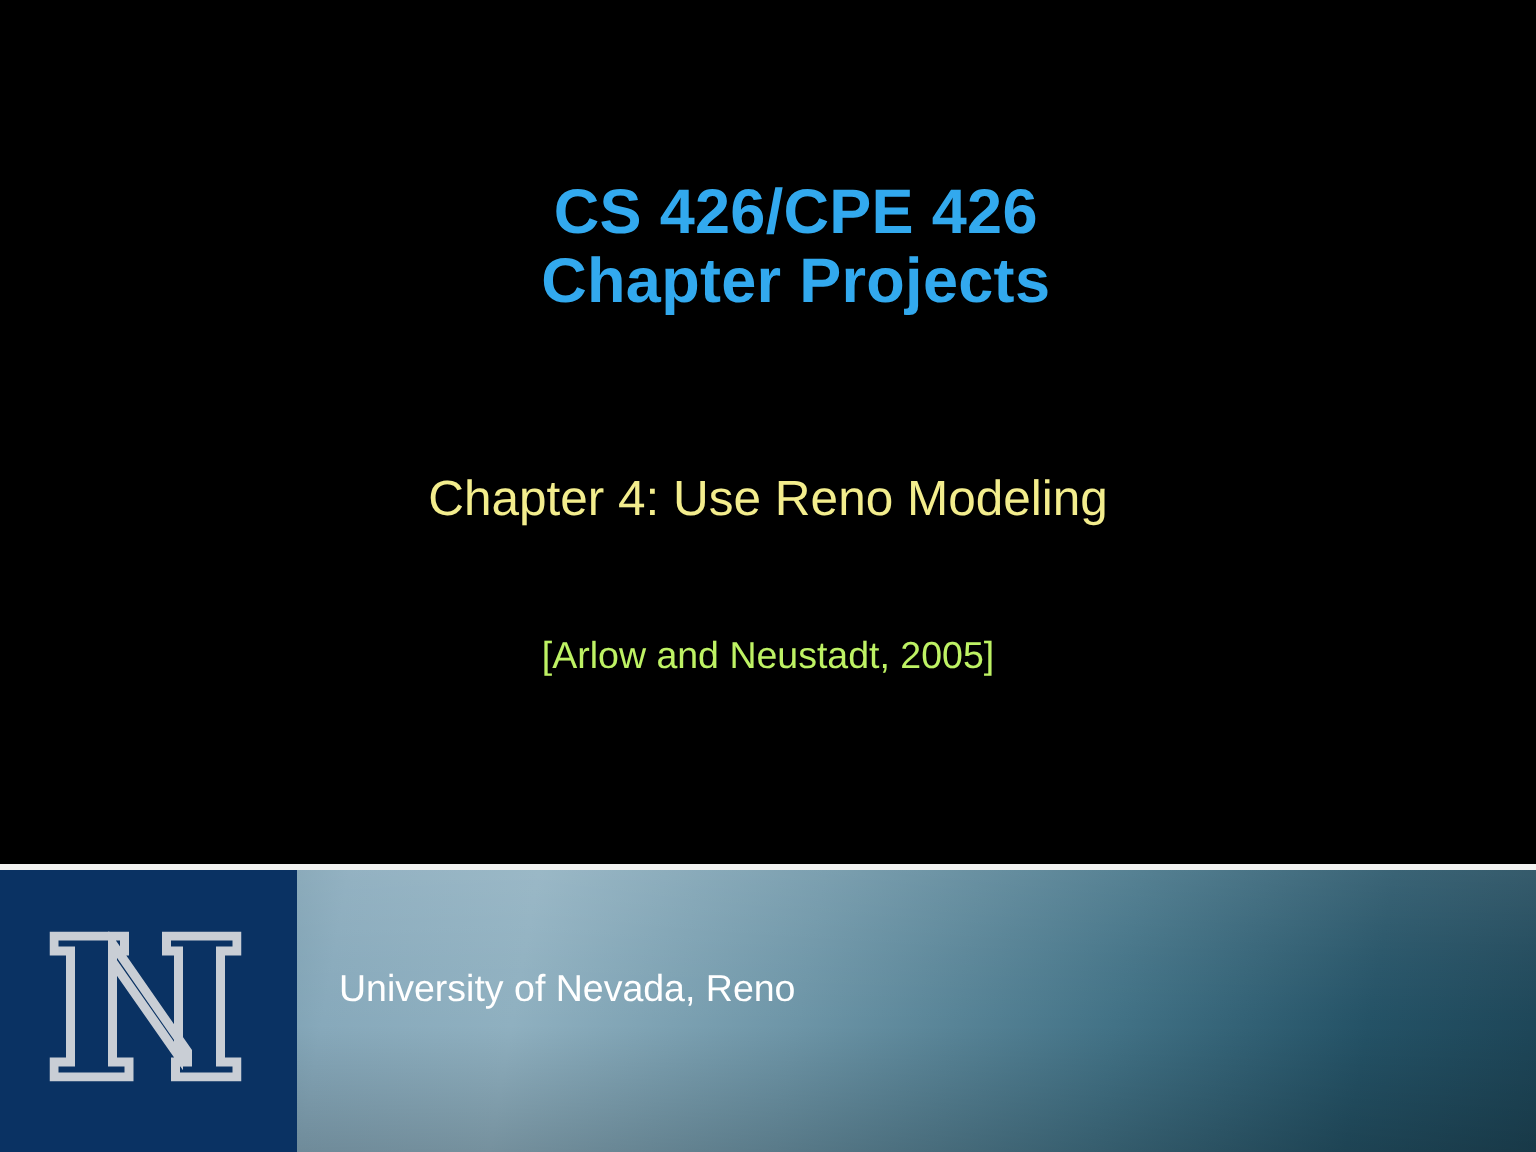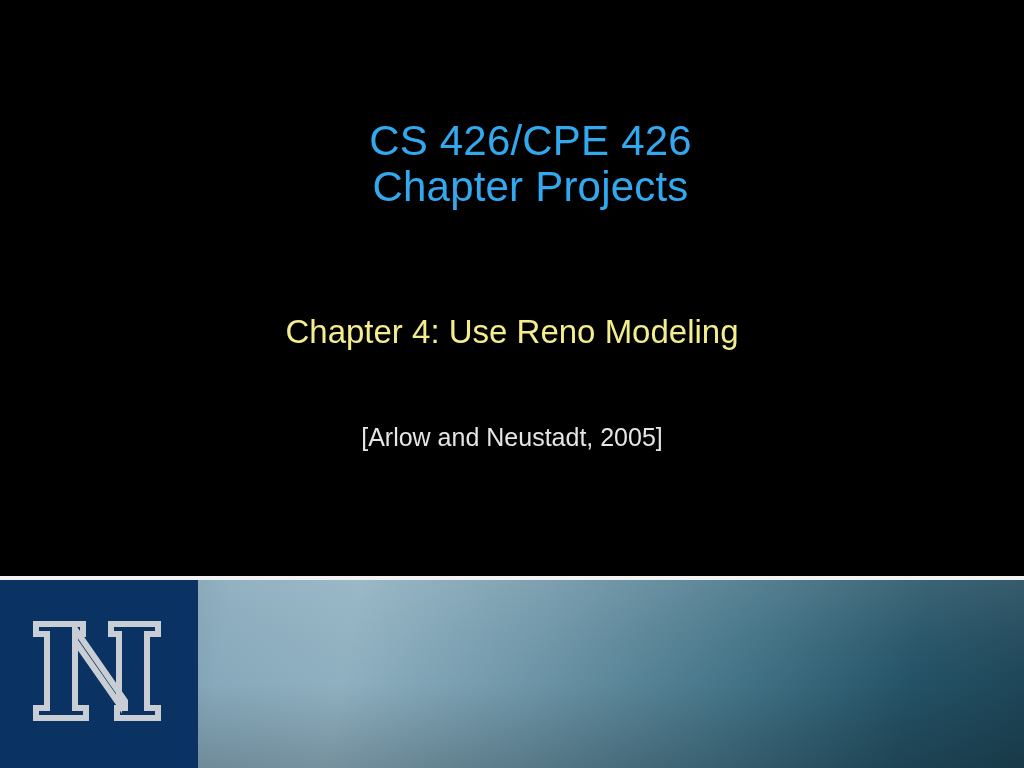--- a/index.html
+++ b/index.html
@@ -35,21 +35,21 @@
     top: 118px;
     width: 1024px;
     text-align: center;
   }
 
   .title-line {
     display: block;
     color: #32a9ee;
     font-size: 42px;
     line-height: 46px;
-    font-weight: 400;
+    font-weight: 700;
     letter-spacing: 0.2px;
     white-space: pre;
     margin-left: 37px;
   }
 
   #subtitle-block {
     position: absolute;
     left: 0;
     top: 313px;
     width: 1024px;
@@ -66,21 +66,21 @@
 
   #citation-block {
     position: absolute;
     left: 0;
     top: 422px;
     width: 1024px;
     text-align: center;
   }
 
   #citation-text {
-    color: #e5e5e5;
+    color: #bef264;
     font-size: 25px;
     line-height: 30px;
     font-weight: 400;
     white-space: pre;
   }
 
   
   #footer {
     position: absolute;
     left: 0;
@@ -214,17 +214,18 @@
                    L3 87
                    L14 87
                    L14 13
                    L3 13
                    Z" fill="#0a3263" stroke="#c9ced5" stroke-width="6" stroke-linejoin="miter"></path>
         </svg>
       </div>
     </div>
 
     <div id="footer-text">
+      <span class="footer-line">University of Nevada, Reno</span>
     </div>
 
   </div>
 
 </div>
 
 </body></html>

